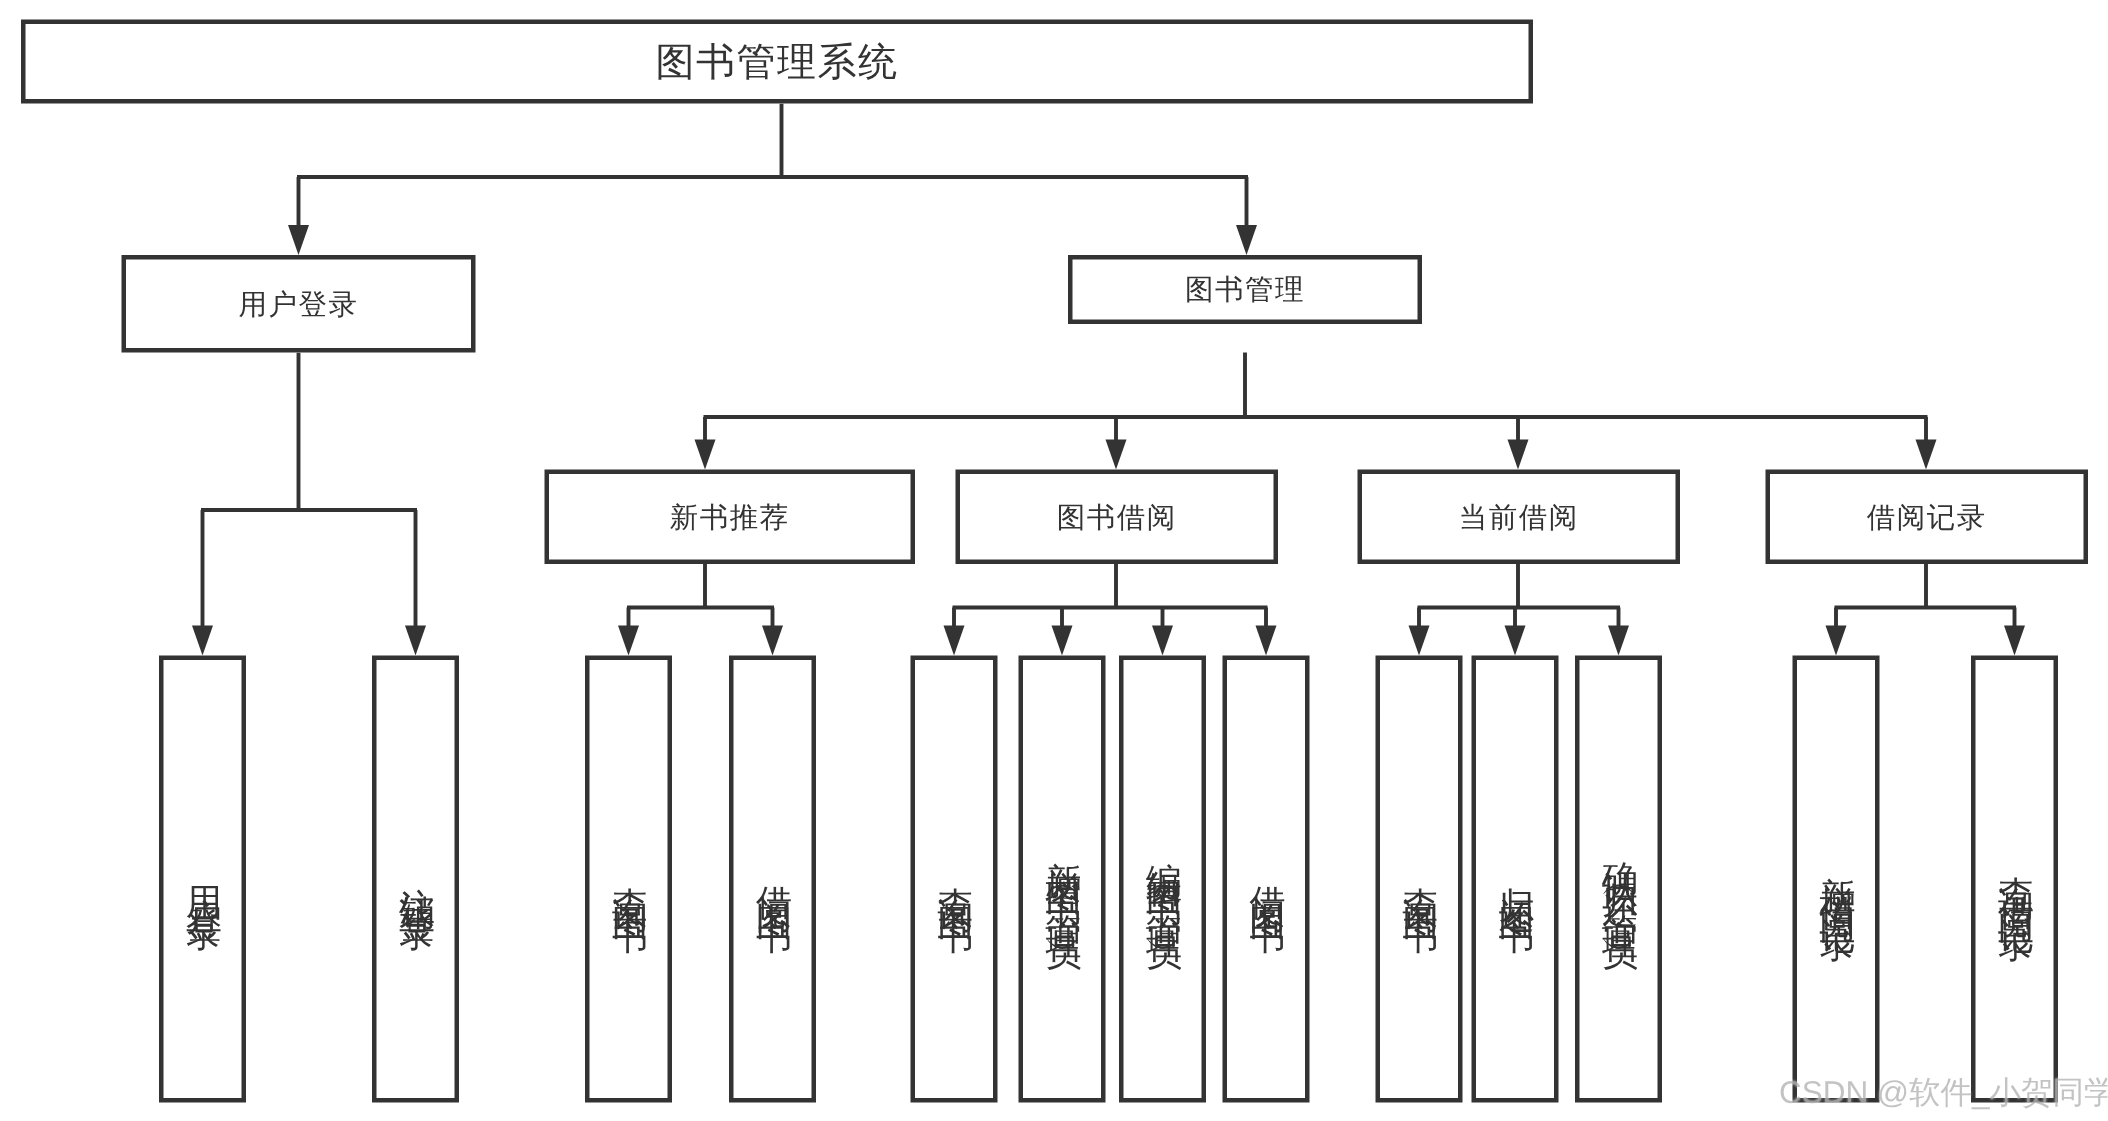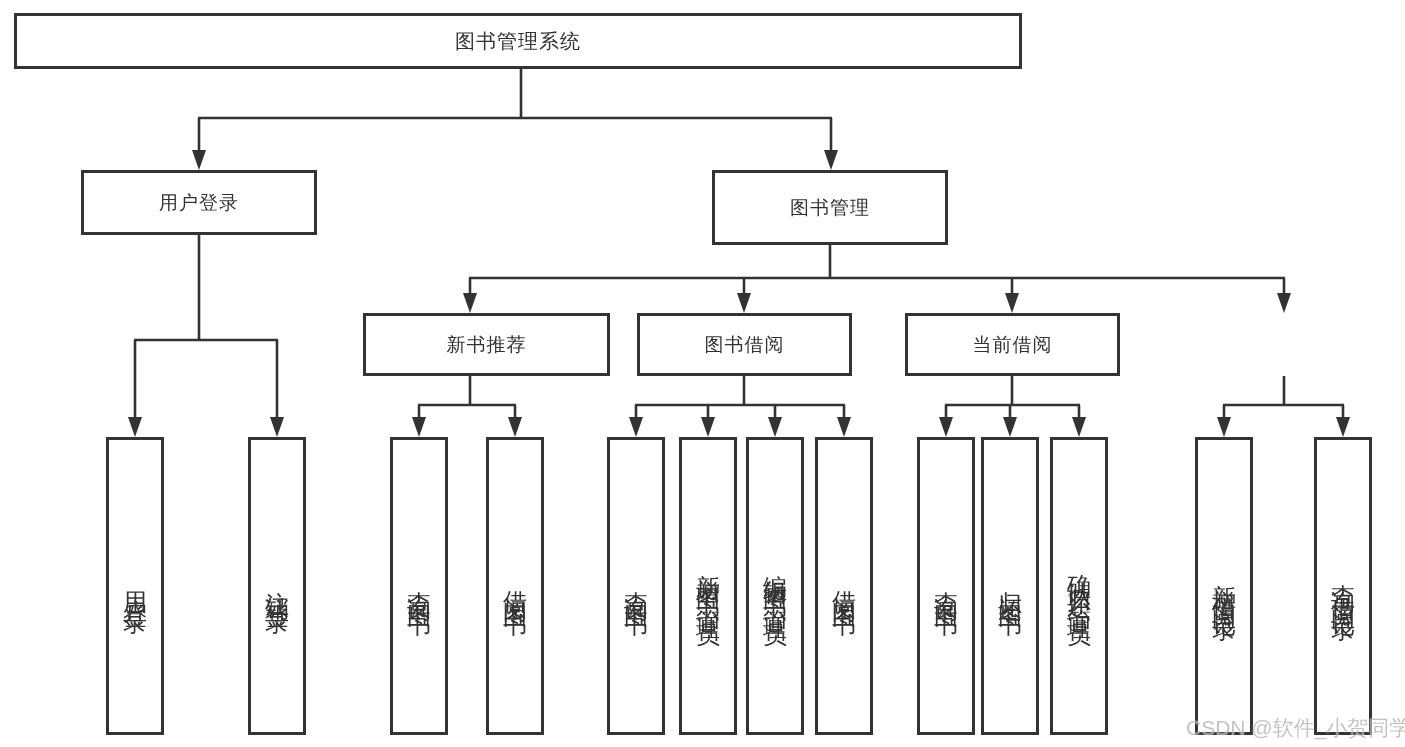--- a/index.html
+++ b/index.html
@@ -22,21 +22,21 @@
     position:absolute;
     box-sizing:border-box;
     border:3px solid var(--line);
     background:#fff;
     display:flex;
     align-items:center;
     justify-content:center;
     color:var(--text);
   }
   .hbox{font-size:19px;letter-spacing:1px;}
-  .root{font-size:20px;}
+  .root{font-size:26px;}
   .vbox span{
     writing-mode:vertical-rl;
     text-orientation:mixed;
     font-size:24px;
     letter-spacing:7px;
     line-height:1;
     white-space:nowrap;
   }
   .watermark{
     position:absolute;
@@ -118,32 +118,35 @@
     <polygon points="1336,417 1350,417 1343,437"></polygon>
   </svg>
 
   <div class="box hbox root" style="left:14px;top:13px;width:1008px;height:56px;">
     <span>图书管理系统</span>
   </div>
 
   <div class="box hbox" style="left:81px;top:170px;width:236px;height:65px;">
     <span>用户登录</span>
   </div>
-  <div class="box hbox" style="left:712px;top:170px;width:236px;height:75px;">
+  <div class="box hbox" style="left:712px;top:170px;width:236px;height:46px;">
     <span>图书管理</span>
   </div>
 
   <div class="box hbox" style="left:363px;top:313px;width:247px;height:63px;">
     <span>新书推荐</span>
   </div>
   <div class="box hbox" style="left:905px;top:313px;width:215px;height:63px;">
     <span>当前借阅</span>
   </div>
   <div class="box hbox" style="left:637px;top:313px;width:215px;height:63px;">
     <span>图书借阅</span>
+  </div>
+  <div class="box hbox" style="left:1177px;top:313px;width:215px;height:63px;">
+    <span>借阅记录</span>
   </div>
 
   <div class="box vbox" style="left:106px;top:437px;width:58px;height:298px;">
     <span>用户登录</span>
   </div>
   <div class="box vbox" style="left:248px;top:437px;width:58px;height:298px;">
     <span>注销登录</span>
   </div>
 
   <div class="box vbox" style="left:390px;top:437px;width:58px;height:298px;">

